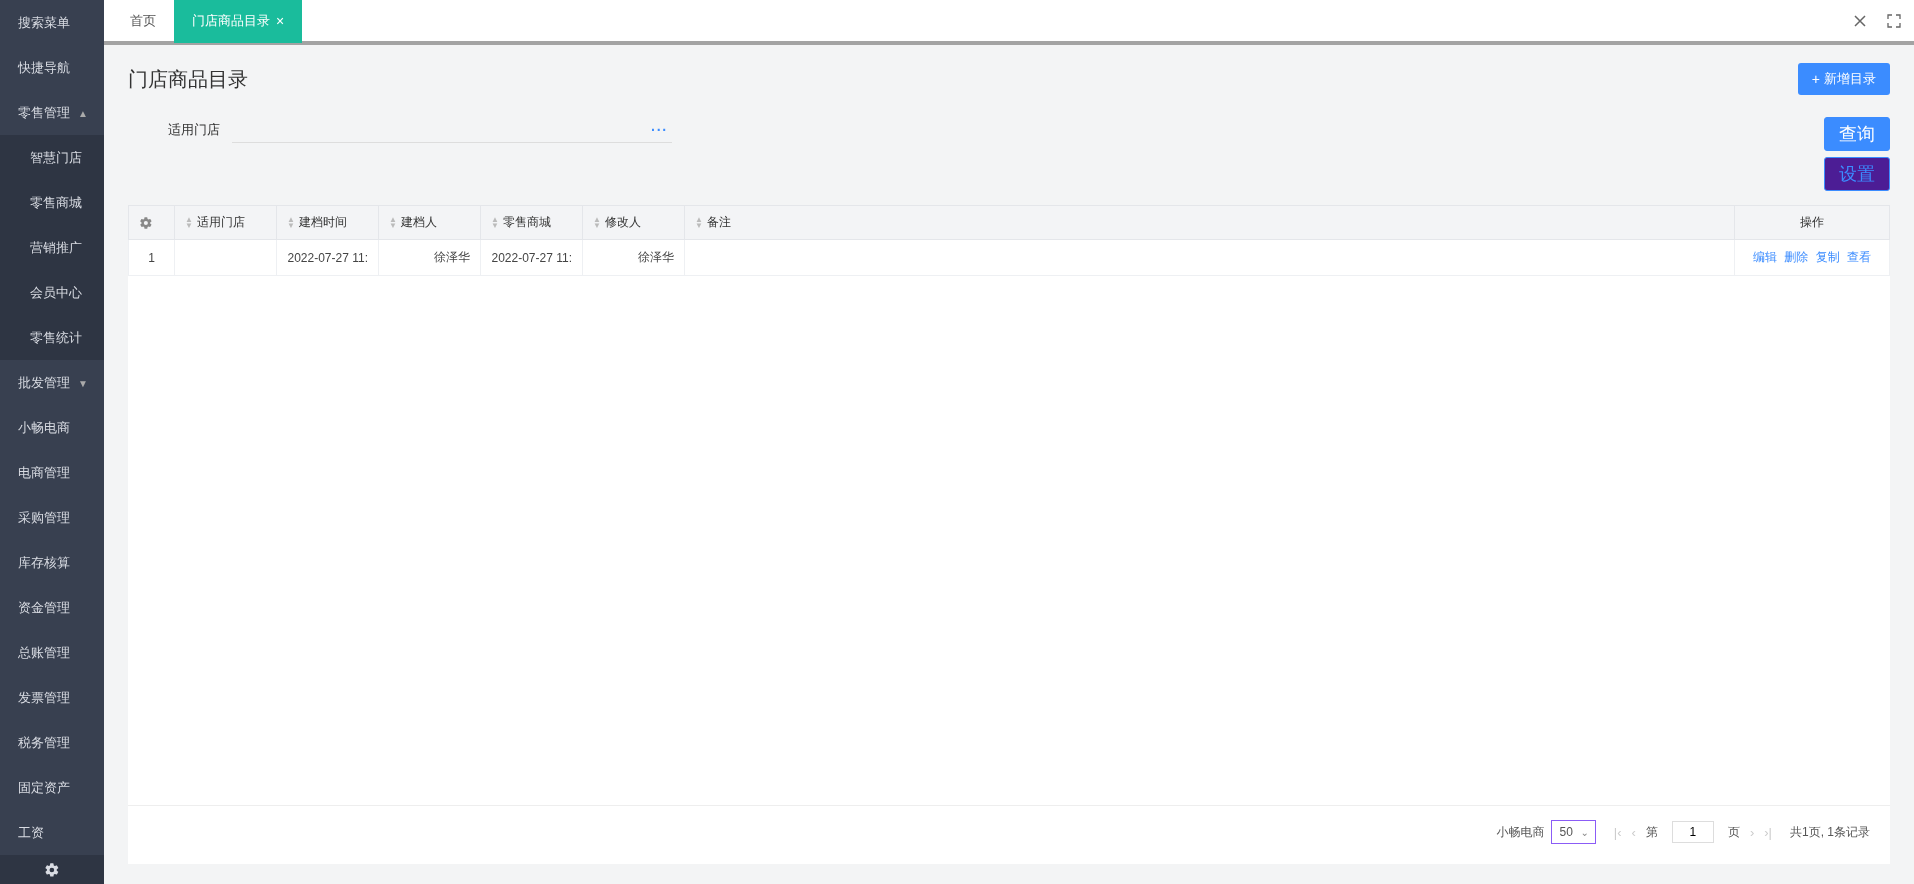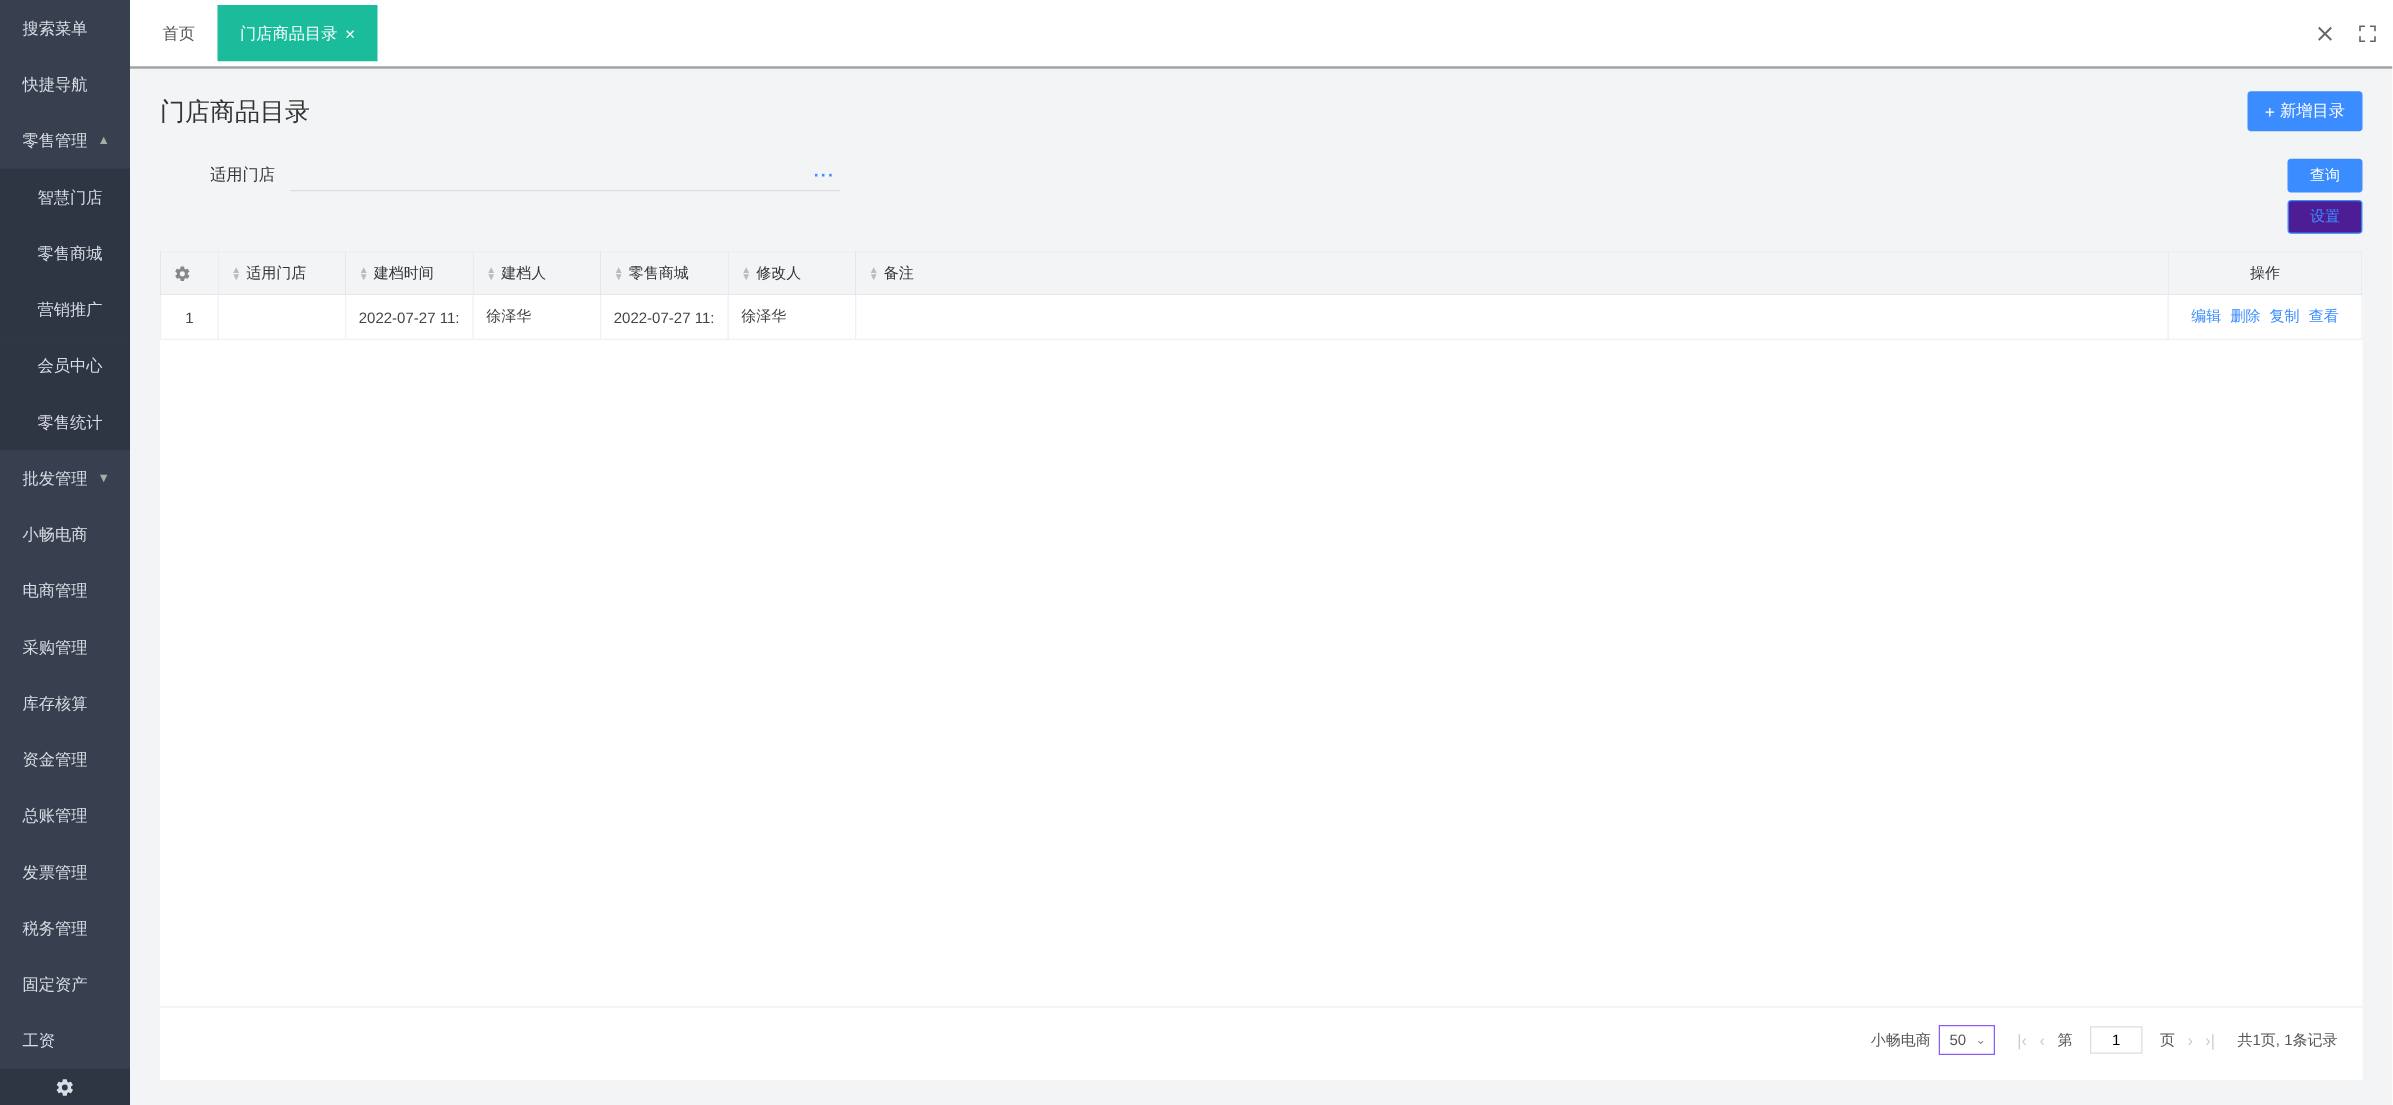--- a/index.html
+++ b/index.html
@@ -11,21 +11,21 @@
     .sidebar-item { height: 45px; line-height: 45px; padding-left: 18px; font-size: 13px; cursor: pointer; position: relative; }
     .sidebar-item.sub { padding-left: 30px; background: #2e3543; }
     .sidebar-item .caret { position: absolute; right: 16px; top: 50%; transform: translateY(-50%); font-size: 10px; color: #aaa; }
     .sidebar-bottom { margin-top: auto; height: 38px; display: flex; align-items: center; justify-content: center; background: #2e3543; }
     .gear-icon { width: 16px; height: 16px; fill: #d9dce3; }
     
     
     .main { flex: 1; display: flex; flex-direction: column; min-width: 0; }
     
     
-    .tabs { height: 55px; background: #fff; border-bottom: 2px solid #a3a3a3; display: flex; align-items: center; padding-left: 8px; position: relative; }
+    .tabs { height: 45px; background: #fff; border-bottom: 4px solid #a3a3a3; display: flex; align-items: center; padding-left: 8px; position: relative; }
     .tab { height: 45px; line-height: 45px; padding: 0 18px; font-size: 13px; color: #555; cursor: pointer; display: flex; align-items: center; gap: 6px; }
     .tab.active { background: #1abc9c; color: #fff; }
     .tab-close { font-size: 14px; line-height: 1; }
     .tabs-right { margin-left: auto; display: flex; align-items: center; padding-right: 8px; gap: 10px; }
     .icon-btn { width: 24px; height: 24px; display: flex; align-items: center; justify-content: center; cursor: pointer; color: #666; }
     
     
     .content { flex: 1; background: #f3f4f5; display: flex; flex-direction: column; padding: 0; overflow: hidden; }
     .page-header { display: flex; align-items: center; padding: 18px 24px 12px 24px; }
     .page-title { font-size: 20px; font-weight: 500; color: #333; }
@@ -33,29 +33,29 @@
     .plus { font-size: 14px; line-height: 1; }
     
     
     .filter-row { display: flex; align-items: flex-start; padding: 10px 24px 14px 24px; }
     .filter-left { display: flex; align-items: center; padding-left: 40px; }
     .filter-label { font-size: 13px; color: #333; margin-right: 12px; }
     .filter-input-wrap { position: relative; }
     .filter-input { width: 440px; border: none; border-bottom: 1px solid #ddd; background: transparent; padding: 5px 28px 5px 4px; font-size: 13px; outline: none; }
     .filter-ellipsis { position: absolute; right: 4px; top: 50%; transform: translateY(-50%); color: #3b8cff; font-weight: bold; letter-spacing: 1px; cursor: pointer; font-size: 14px; }
     .filter-actions { margin-left: auto; display: flex; flex-direction: column; gap: 6px; }
-    .btn-small { border: 1px solid #3b8cff; background: #3b8cff; color: #fff; border-radius: 3px; padding: 4px 14px; font-size: 12px; cursor: pointer; min-width: 60px; }
+    .btn-small { border: 1px solid #3b8cff; background: #3b8cff; color: #fff; border-radius: 3px; padding: 4px 14px; font-size: 18px; cursor: pointer; min-width: 60px; }
     .btn-small.outline { background: #4c1d95; color: #3b8cff; }
     
     
     .table-wrap { margin: 0 24px; background: #fff; flex: 1; display: flex; flex-direction: column; overflow: hidden; }
     .table { width: 100%; border-collapse: collapse; }
     .table th { background: #f3f4f6; border: 1px solid #e4e6ea; padding: 8px 10px; font-size: 12px; font-weight: 500; color: #333; text-align: left; position: relative; white-space: nowrap; }
     .table th.center { text-align: center; }
-    .table td { border: 1px solid #eef0f3; padding: 9px 10px; font-size: 12px; color: #444; white-space: nowrap; text-align: left; }
+    .table td { border: 1px solid #eef0f3; padding: 9px 10px; font-size: 12px; color: #444; white-space: nowrap; text-align: right; }
     .table td.center { text-align: center; }
     .col-settings { width: 46px; text-align: center; }
     .col-store { width: 102px; }
     .col-created { width: 102px; }
     .col-creator { width: 102px; }
     .col-modified { width: 102px; }
     .col-modifier { width: 102px; }
     .col-note { }
     .col-actions { width: 155px; text-align: center; }
     .sort-icons { display: inline-flex; flex-direction: column; line-height: 5px; font-size: 8px; color: #bbb; margin-right: 4px; vertical-align: middle; }

